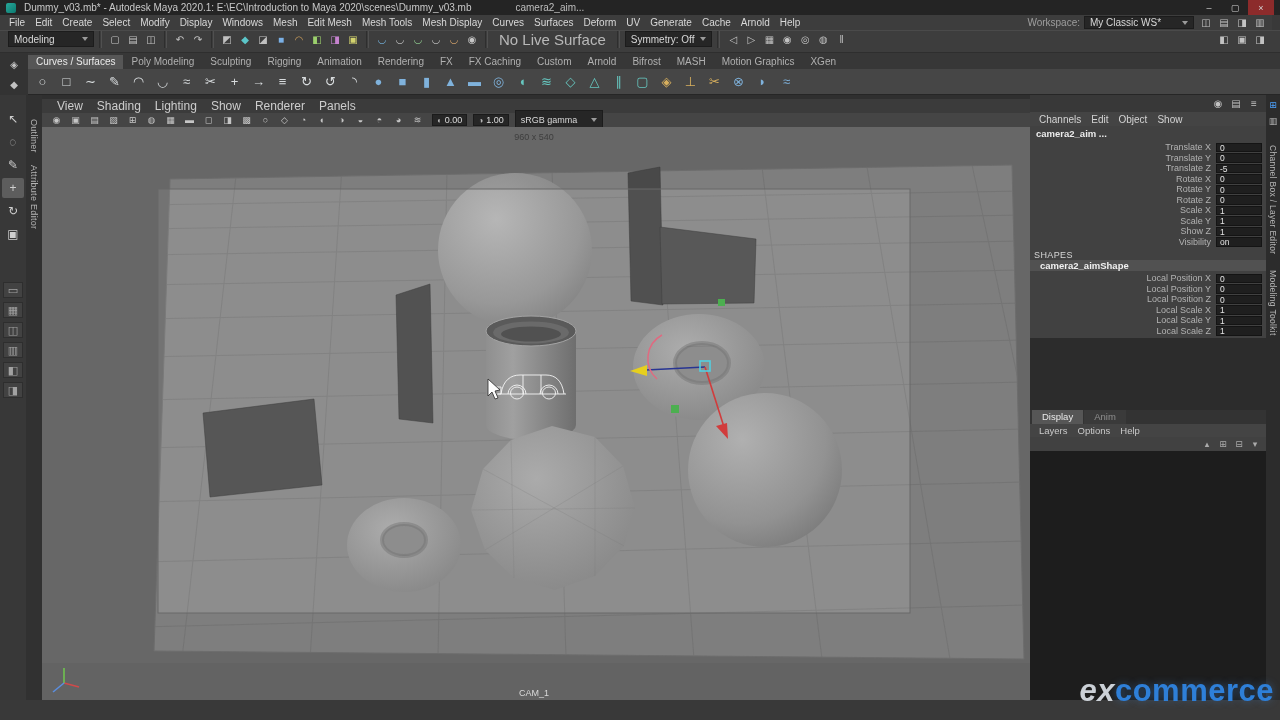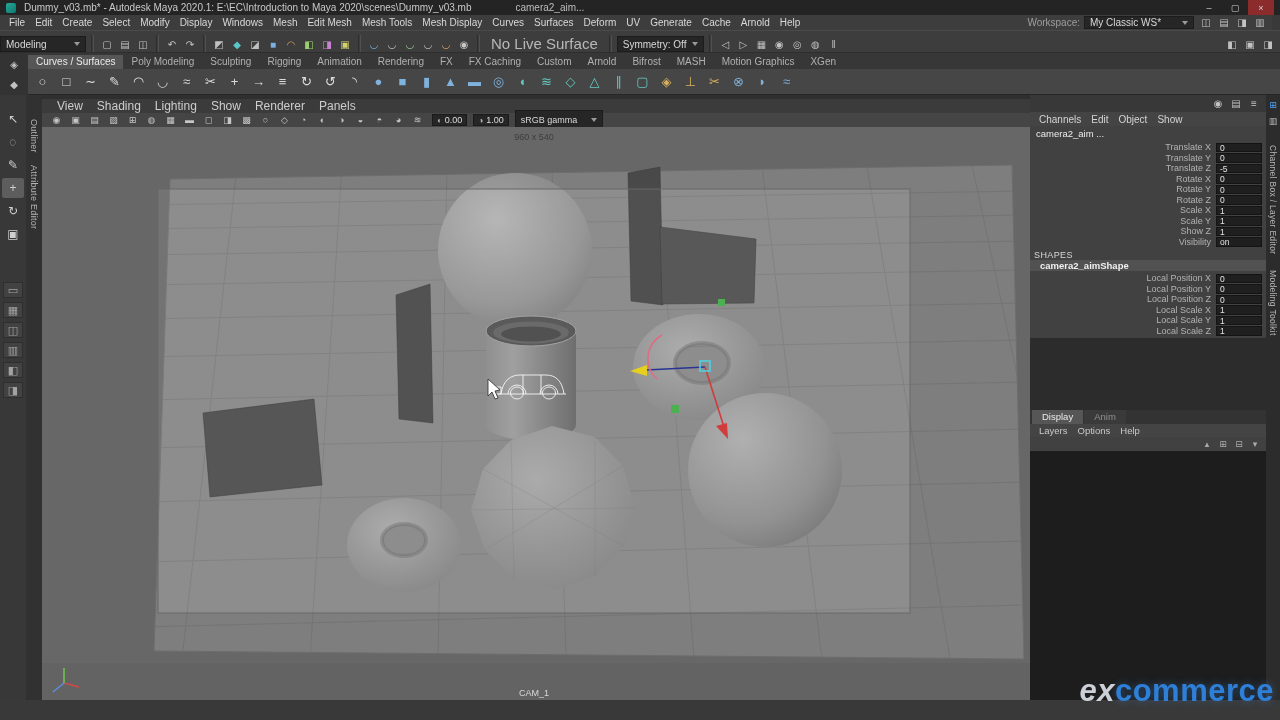--- a/index.html
+++ b/index.html
@@ -25,21 +25,21 @@
   .menubar-right{margin-left:auto;display:flex;align-items:center;gap:4px}
   .ws-label{color:#9e9e9e}
   .dropdown{background:#262626;border:1px solid #1c1c1c;display:flex;align-items:center;gap:6px;
     padding:0 5px;height:13px;font-size:10px;color:#d8d8d8;cursor:default}
   .ws-dd{width:110px;justify-content:space-between}
   .caret{width:0;height:0;border-left:3px solid transparent;border-right:3px solid transparent;border-top:4px solid #9a9a9a}
 
   
   .statusline{position:absolute;top:30px;left:0;right:0;height:23px;background:#3d3d3d;
     border-top:1px solid #4a4a4a;border-bottom:1px solid #2e2e2e;
-    display:flex;align-items:flex-end;padding:0 0;gap:3px;white-space:nowrap}
+    display:flex;align-items:flex-start;padding:0 8px;gap:3px;white-space:nowrap}
   .sep{width:3px;height:17px;border-left:1px solid #2e2e2e;border-right:1px solid #505050;margin:0 2px}
   .mode-dd{width:86px;height:16px;justify-content:space-between}
   .icon-row{display:flex;align-items:center;gap:2px}
   .sicon{width:16px;height:16px;display:flex;align-items:center;justify-content:center;color:#c2c2c2;font-size:10px;cursor:default}
   .sl-text{font-size:15px;color:#b8b8b8;margin:0 6px}
   .sym-dd{height:16px}
   .statusline-right{margin-left:auto;padding-right:4px}
 
   
   .shelf-left{position:absolute;top:53px;left:0;width:28px;height:42px;background:#333;
@@ -79,21 +79,21 @@
   .vp-canvas{position:absolute;top:32px;left:0;right:0;bottom:0}
   .vp-canvas svg{display:block;width:100%;height:100%}
 
   
   .rpanel{position:absolute;top:95px;left:1030px;width:236px;height:605px;background:#414141}
   .rp-top{position:absolute;top:0;left:0;right:0;height:17px;background:#383838;
     display:flex;justify-content:flex-end;align-items:center;padding-right:4px}
   .cb-menus{position:absolute;top:17px;left:0;right:0;height:14px;background:#444;
     display:flex;align-items:center;padding-left:4px;font-size:10px;color:#d4d4d4}
   .cb-menus .menu-item{padding:0 5px}
-  .cb-object{position:absolute;top:33px;left:0;right:0;height:11px;font-size:9.5px;font-weight:normal;color:#ececec;padding-left:6px}
+  .cb-object{position:absolute;top:33px;left:0;right:0;height:11px;font-size:9.5px;font-weight:bold;color:#ececec;padding-left:6px}
   .cb-rows{position:absolute;top:47px;left:18px;right:4px;display:flex;flex-direction:column}
   .cb-row{display:flex;align-items:center;justify-content:flex-end;height:10.5px}
   .cb-label{font-size:9px;color:#b2b2b2;margin-right:5px;cursor:default}
   .cb-value{width:46px;height:9.5px;background:#1f1f1f;border:1px solid #141414;font-size:8.5px;
     color:#e4e4e4;line-height:8px;padding-left:3px;cursor:text}
   .cb-shapes-label{position:absolute;top:155px;left:4px;font-size:9px;color:#d6d6d6;letter-spacing:.4px}
   .cb-shape-name{position:absolute;top:165px;left:0;right:0;height:11px;background:#515151;
     font-size:9.5px;font-weight:bold;color:#f0f0f0;padding-left:10px;cursor:default}
   .cb-shape-rows{top:178px}
   .cb-empty{position:absolute;top:243px;left:0;right:0;height:72px;background:#2c2c2c}

